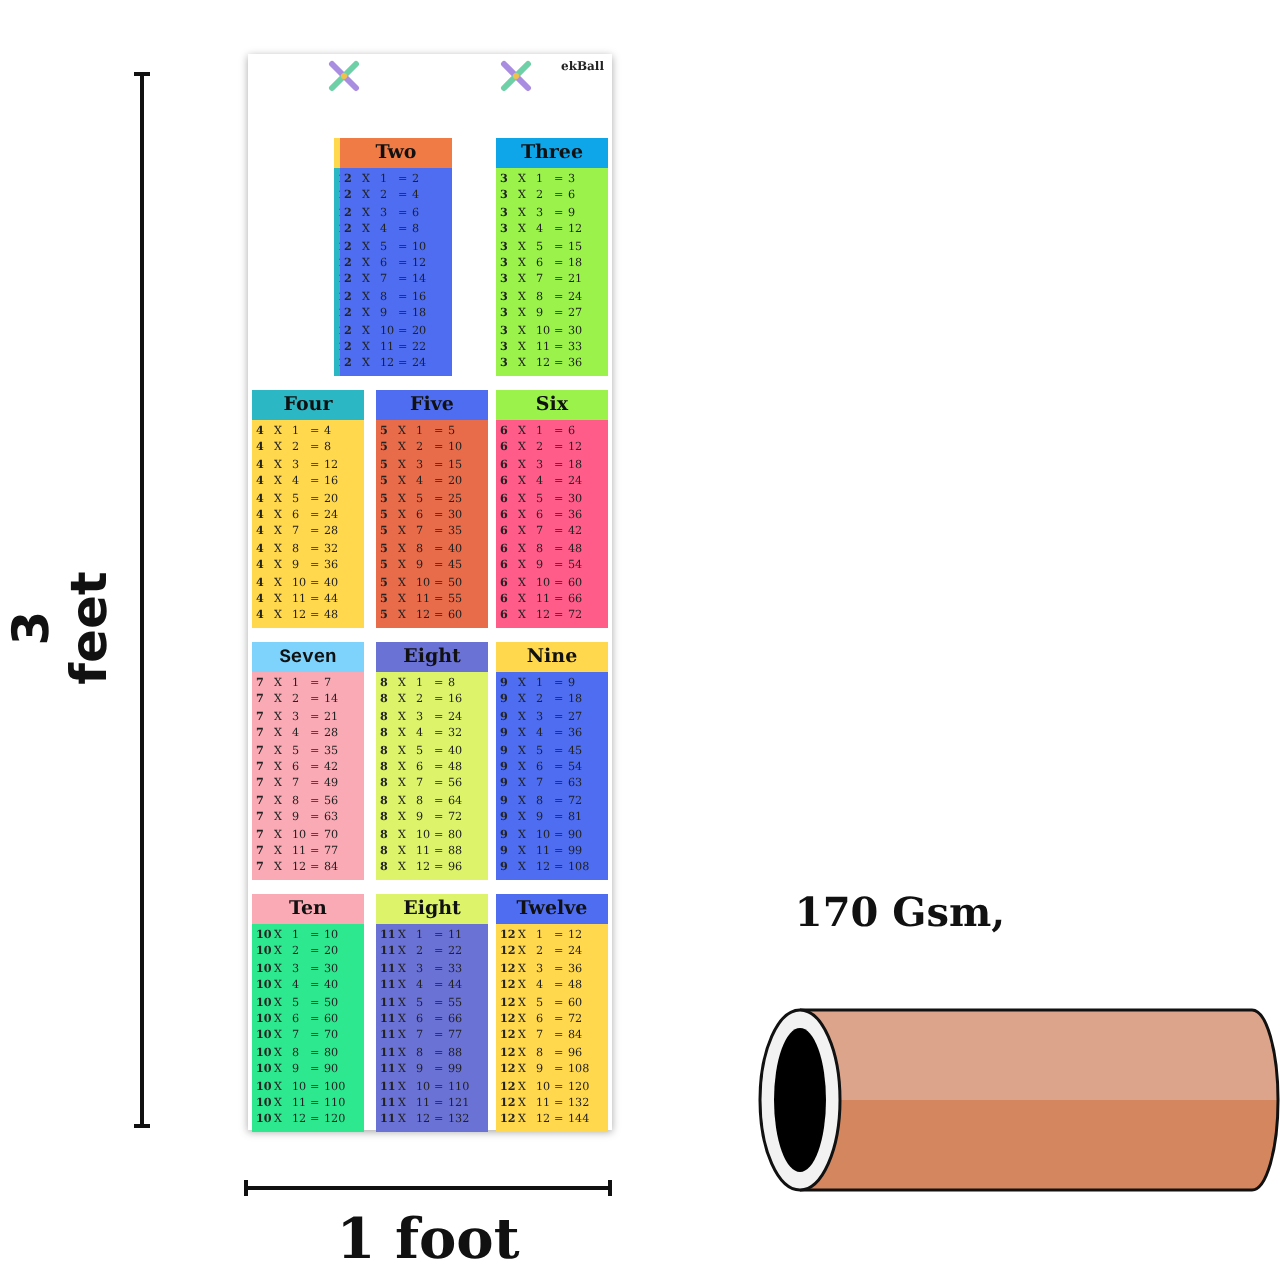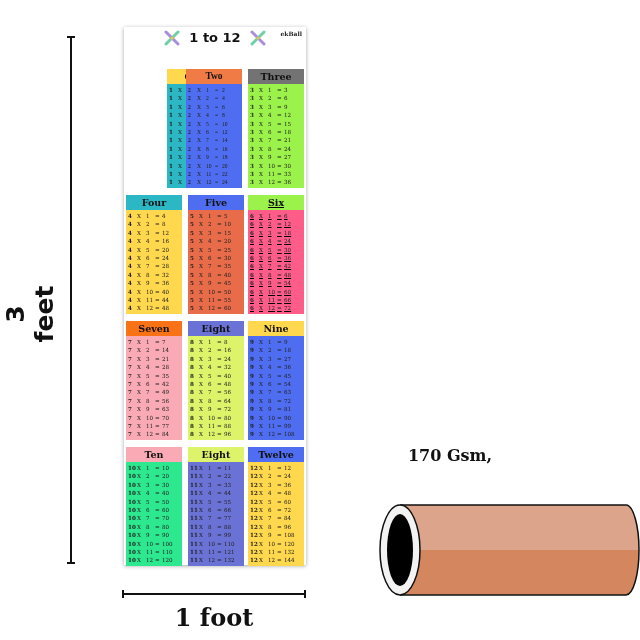--- a/index.html
+++ b/index.html
@@ -2,40 +2,40 @@
 <html><head>
 <meta charset="utf-8">
 <style>
   html, body { margin:0; padding:0; }
   body { width:640px; height:640px; background:#ffffff; position:relative; overflow:hidden; font-family:"DejaVu Serif", serif; }
   .vline { position:absolute; left:70px; top:36px; width:2px; height:528px; background:#111; }
   .vcap { position:absolute; width:8px; height:2px; background:#111; left:67px; }
   .vlabel { position:absolute; left:-10px; top:285px; width:80px; text-align:center; transform:rotate(-90deg); font-family:"DejaVu Sans", sans-serif; font-weight:bold; font-size:25px; color:#111; }
   .hline { position:absolute; left:122px; top:593px; width:184px; height:2px; background:#111; }
   .hcap { position:absolute; width:2px; height:8px; background:#111; top:590px; }
-  .hlabel { position:absolute; left:122px; top:603px; width:184px; text-align:center; font-weight:bold; font-size:24px; color:#111; }
+  .hlabel { position:absolute; left:122px; top:603px; width:184px; text-align:center; font-weight:bold; font-size:28px; color:#111; }
 
   .poster { position:absolute; left:124px; top:27px; width:182px; height:538px; background:#fff; box-shadow:0 1px 4px rgba(0,0,0,0.35); }
   .brand { position:absolute; right:4px; top:3px; font-size:6px; font-weight:bold; color:#222; }
   .title1 { position:absolute; left:0; top:3px; width:100%; text-align:center; font-family:"DejaVu Sans", sans-serif; font-weight:bold; font-size:13px; color:#111; }
   .title2 { position:absolute; left:0; top:22px; width:100%; text-align:center; font-family:"DejaVu Sans", sans-serif; font-weight:bold; font-size:14px; letter-spacing:0.5px; color:#111; }
   .xicon { position:absolute; top:3px; width:16px; height:16px; }
   .grid { position:absolute; left:2px; top:42px; width:180px; }
   .card { position:absolute; width:56px; }
   .card .head { height:15px; text-align:center; font-weight:bold; font-size:9.5px; line-height:15px; color:#111; }
   .card .body { height:104px; padding-top:2px; box-sizing:border-box; }
   .card .row { height:8.4px; font-size:5.6px; line-height:8.4px; color:#222; display:flex; padding-left:2px; }
   .card .row span { display:inline-block; }
   .c1 { width:9px; font-weight:bold; }
   .c2 { width:9px; }
   .c3 { width:9px; }
   .c4 { width:7px; }
   .c5 { width:14px; }
 
-  .caption { position:absolute; left:380px; top:440px; width:140px; text-align:center; font-weight:bold; font-size:16px; line-height:32px; color:#111; }
+  .caption { position:absolute; left:380px; top:440px; width:140px; text-align:center; font-weight:bold; font-size:20px; line-height:32px; color:#111; }
   .tube { position:absolute; left:378px; top:504px; width:262px; height:92px; }
 </style>
 </head>
 <body>
 
 <div class="vline"></div>
 <div class="vcap" style="top:36px"></div>
 <div class="vcap" style="top:562px"></div>
 <div class="vlabel">3 feet</div>
 
@@ -49,21 +49,20 @@
   <svg class="xicon" style="left:40px" viewBox="0 0 16 16">
     <line x1="2" y1="2" x2="14" y2="14" stroke="#a98de0" stroke-width="3" stroke-linecap="round"></line>
     <line x1="14" y1="2" x2="2" y2="14" stroke="#6fd0a8" stroke-width="3" stroke-linecap="round"></line>
     <circle cx="8" cy="8" r="1.5" fill="#f5c04a"></circle>
   </svg>
   <svg class="xicon" style="left:126px" viewBox="0 0 16 16">
     <line x1="2" y1="2" x2="14" y2="14" stroke="#a98de0" stroke-width="3" stroke-linecap="round"></line>
     <line x1="14" y1="2" x2="2" y2="14" stroke="#6fd0a8" stroke-width="3" stroke-linecap="round"></line>
     <circle cx="8" cy="8" r="1.5" fill="#f5c04a"></circle>
   </svg>
-  <div class="title1">1 to 12</div>
   <div class="grid" id="grid">
       <div class="card" style="left: 17px; top: 0px; margin-left: 24px;">
         <div class="head" style="background: rgb(255, 216, 77);">One</div>
         <div class="body" style="background: rgb(43, 183, 196);">
           <div class="row">
             <span class="c1">1</span>
             <span class="c2">X</span>
             <span class="c3">1</span>
             <span class="c4">=</span>
             <span class="c5">1</span>
@@ -140,21 +139,21 @@
           </div>
           <div class="row">
             <span class="c1">1</span>
             <span class="c2">X</span>
             <span class="c3">12</span>
             <span class="c4">=</span>
             <span class="c5">12</span>
           </div>
         </div>
       </div>
-      <div class="card" style="left: 60px; top: 0px; font-family: Liberation Serif, serif;">
+      <div class="card" style="left: 44px; top: 0px;">
         <div class="head" style="background: rgb(240, 123, 69);">Two</div>
         <div class="body" style="background: rgb(78, 109, 240);">
           <div class="row">
             <span class="c1">2</span>
             <span class="c2">X</span>
             <span class="c3">1</span>
             <span class="c4">=</span>
             <span class="c5">2</span>
           </div>
           <div class="row">
@@ -230,21 +229,21 @@
           <div class="row">
             <span class="c1">2</span>
             <span class="c2">X</span>
             <span class="c3">12</span>
             <span class="c4">=</span>
             <span class="c5">24</span>
           </div>
         </div>
       </div>
       <div class="card" style="left: 122px; top: 0px;">
-        <div class="head" style="background: #737373;">Three</div>
+        <div class="head" style="background: #0ea5e9;">Three</div>
         <div class="body" style="background: rgb(154, 242, 74);">
           <div class="row">
             <span class="c1">3</span>
             <span class="c2">X</span>
             <span class="c3">1</span>
             <span class="c4">=</span>
             <span class="c5">3</span>
           </div>
           <div class="row">
             <span class="c1">3</span>
@@ -496,21 +495,21 @@
           </div>
           <div class="row">
             <span class="c1">5</span>
             <span class="c2">X</span>
             <span class="c3">12</span>
             <span class="c4">=</span>
             <span class="c5">60</span>
           </div>
         </div>
       </div>
-      <div class="card" style="left: 122px; top: 126px; text-decoration: underline;">
+      <div class="card" style="left: 122px; top: 126px;">
         <div class="head" style="background: rgb(154, 242, 74);">Six</div>
         <div class="body" style="background: rgb(255, 92, 138);">
           <div class="row">
             <span class="c1">6</span>
             <span class="c2">X</span>
             <span class="c3">1</span>
             <span class="c4">=</span>
             <span class="c5">6</span>
           </div>
           <div class="row">
@@ -586,21 +585,21 @@
           <div class="row">
             <span class="c1">6</span>
             <span class="c2">X</span>
             <span class="c3">12</span>
             <span class="c4">=</span>
             <span class="c5">72</span>
           </div>
         </div>
       </div>
       <div class="card" style="left: 0px; top: 252px;">
-        <div class="head" style="background: #f97316;">Seven</div>
+        <div class="head" style="background: #7dd3fc; font-family: Liberation Mono, monospace;">Seven</div>
         <div class="body" style="background: rgb(249, 170, 180);">
           <div class="row">
             <span class="c1">7</span>
             <span class="c2">X</span>
             <span class="c3">1</span>
             <span class="c4">=</span>
             <span class="c5">7</span>
           </div>
           <div class="row">
             <span class="c1">7</span>

